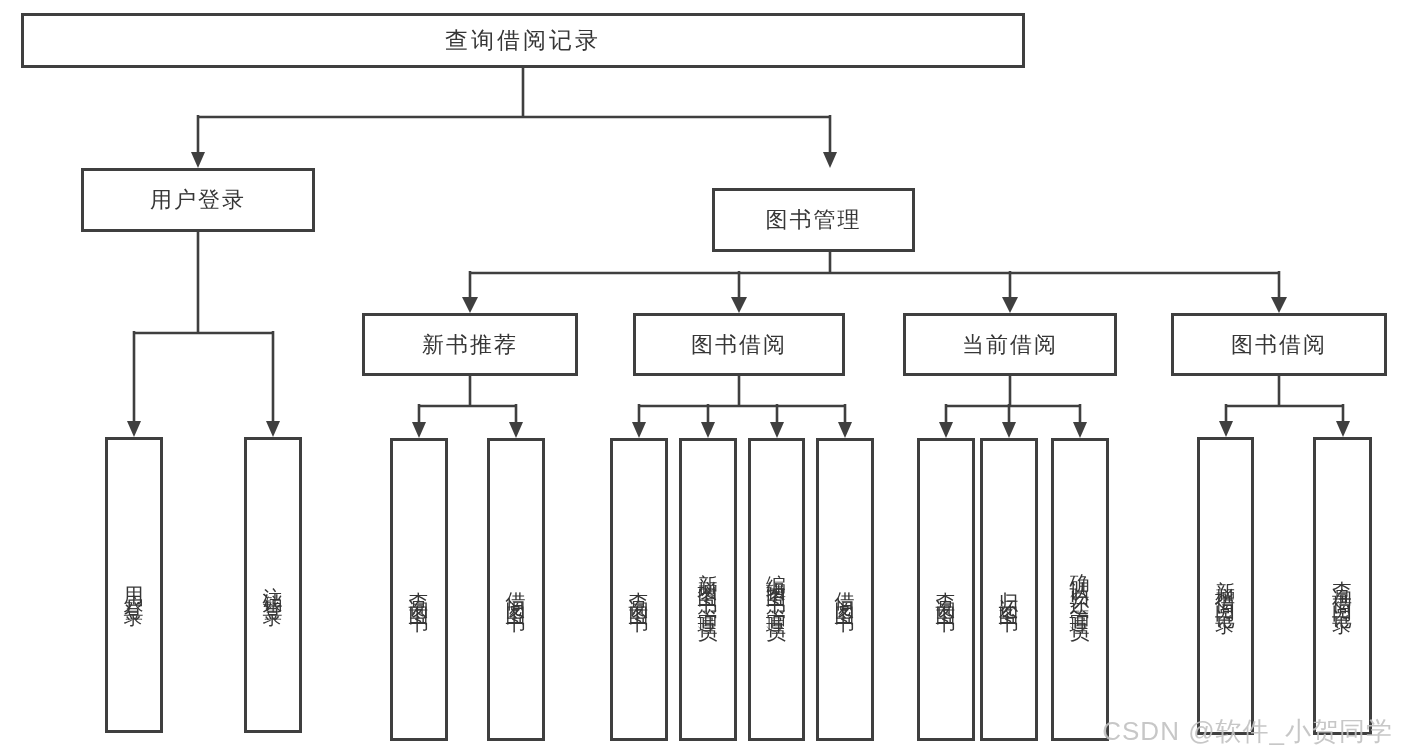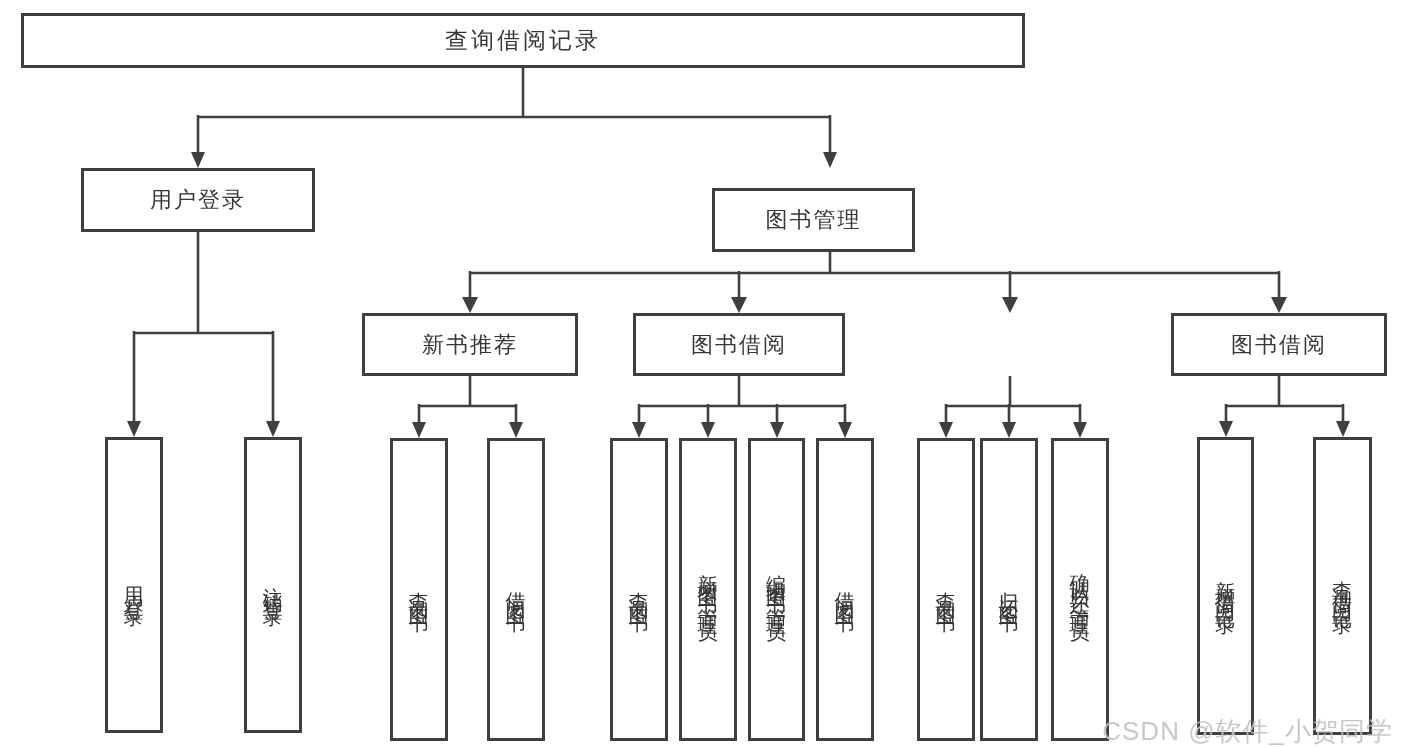--- a/index.html
+++ b/index.html
@@ -99,20 +99,23 @@
   <div class="node branch-node" style="left:712px;top:168px;width:203px;height:64px;margin-top:20px;">
     <span class="lbl">图书管理</span>
   </div>
 
   <div class="node branch-node" style="left:362px;top:313px;width:216px;height:63px;">
     <span class="lbl">新书推荐</span>
   </div>
   <div class="node branch-node" style="left:633px;top:313px;width:212px;height:63px;">
     <span class="lbl">图书借阅</span>
   </div>
+  <div class="node branch-node" style="left:903px;top:313px;width:214px;height:63px;">
+    <span class="lbl">当前借阅</span>
+  </div>
   <div class="node branch-node" style="left:1171px;top:313px;width:216px;height:63px;">
     <span class="lbl">图书借阅</span>
   </div>
 
   <div class="node leaf-node" style="left:105px;top:437px;width:58px;height:296px;">
     <span class="lbl">用户登录</span>
   </div>
   <div class="node leaf-node" style="left:244px;top:437px;width:58px;height:296px;">
     <span class="lbl">注销登录</span>
   </div>

